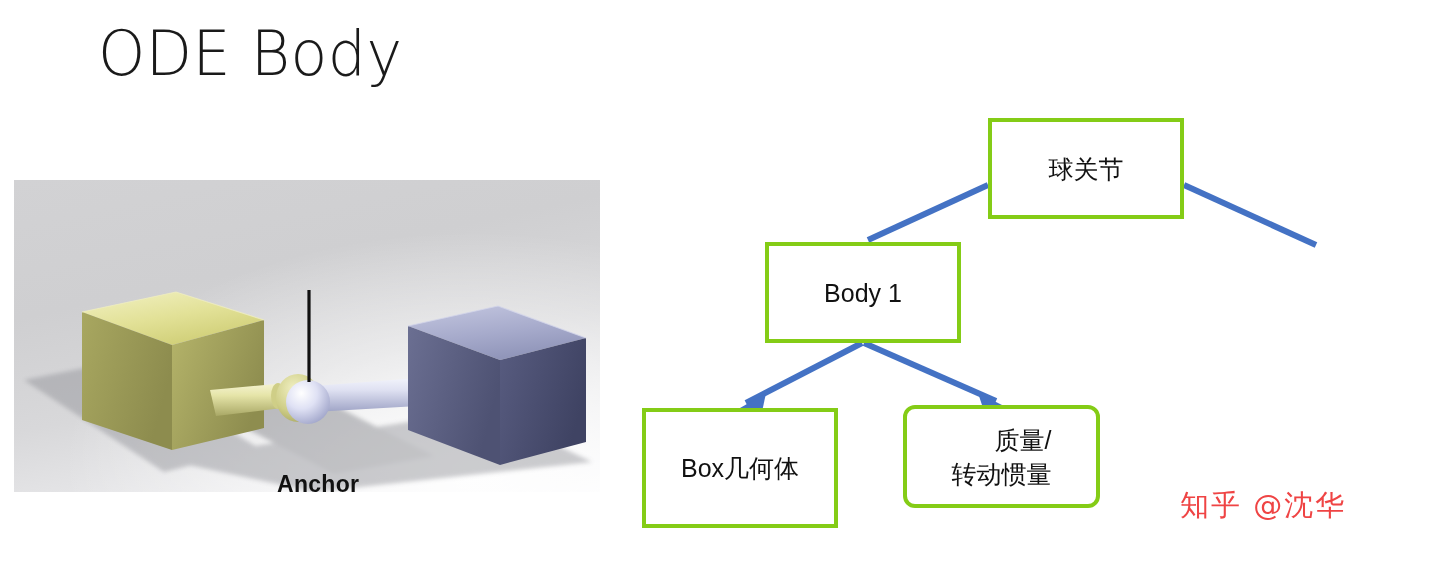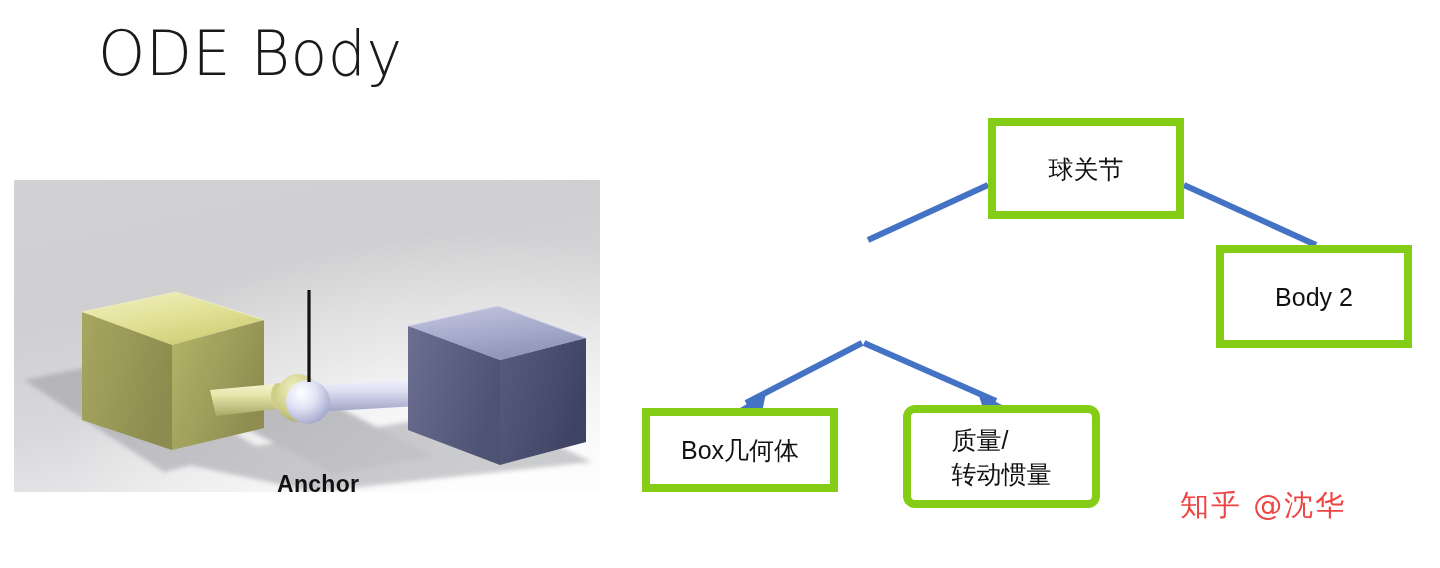--- a/index.html
+++ b/index.html
@@ -68,36 +68,36 @@
   }
   #diagram-edges {
     position: absolute;
     left: 0; top: 0;
     width: 840px; height: 450px;
     pointer-events: none;
   }
   .node {
     position: absolute;
     box-sizing: border-box;
-    border: 8px solid #84cc16;
+    border: 4px solid #84cc16;
     background: #ffffff;
     display: flex;
     align-items: center;
     justify-content: center;
-    text-align: left;
+    text-align: right;
     color: #111111;
     font-family: "Liberation Sans", "DejaVu Sans", sans-serif;
     font-size: 25px;
     line-height: 34px;
     white-space: pre-line;
   }
   #node-joint { left: 388px; top: 28px;  width: 196px; height: 101px; }
   #node-body1 { left: 165px; top: 152px; width: 196px; height: 101px; }
   #node-body2 { left: 616px; top: 155px; width: 196px; height: 103px; }
-  #node-geom  { left: 42px;  top: 318px; width: 196px; height: 84px; }
+  #node-geom  { left: 42px;  top: 318px; width: 196px; height: 120px; }
   #node-mass  { left: 303px; top: 315px; width: 197px; height: 103px; border-radius: 12px; }
 
   
   #watermark {
     position: absolute;
     left: 1180px;
     top: 487px;
     font-size: 29px;
     line-height: 36px;
     color: #ef4444;
@@ -220,22 +220,22 @@
 
     <line x1="262" y1="253" x2="146" y2="313" stroke="#4472C4" stroke-width="6" stroke-linecap="butt"></line>
     <polygon points="140,318 166,303 162,322" fill="#4472C4"></polygon>
 
     <line x1="264" y1="253" x2="396" y2="311" stroke="#4472C4" stroke-width="6" stroke-linecap="butt"></line>
     <polygon points="404,316 378,303 384,321" fill="#4472C4"></polygon>
   </svg>
 
   <div class="node" id="node-joint">球关节</div>
 
-
-  <div class="node" id="node-body2">Body 2</div>
+  <div class="node" id="node-body1">Body 1</div>
+
 
   <div class="node" id="node-geom">Box几何体</div>
 
   <div class="node" id="node-mass">质量/
 转动惯量</div>
 </div>
 
 <div id="watermark">知乎 @沈华</div>
 
 </body></html>

